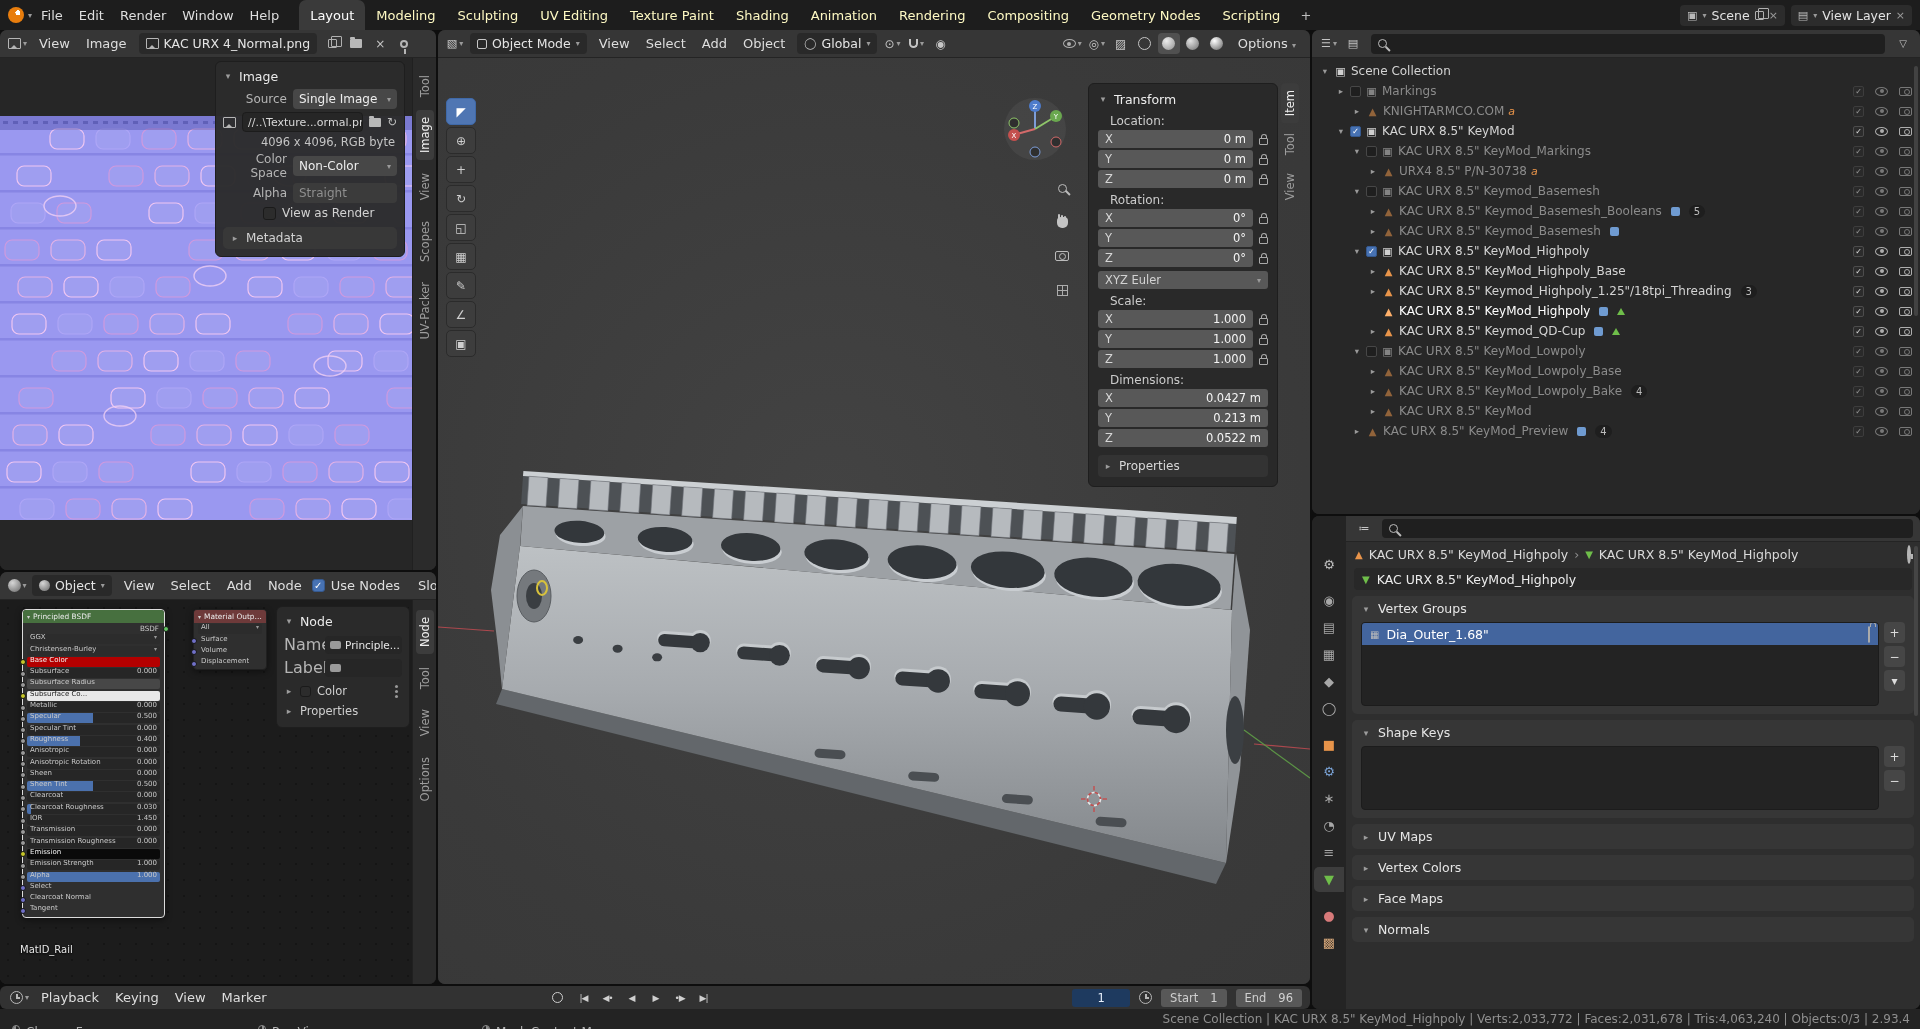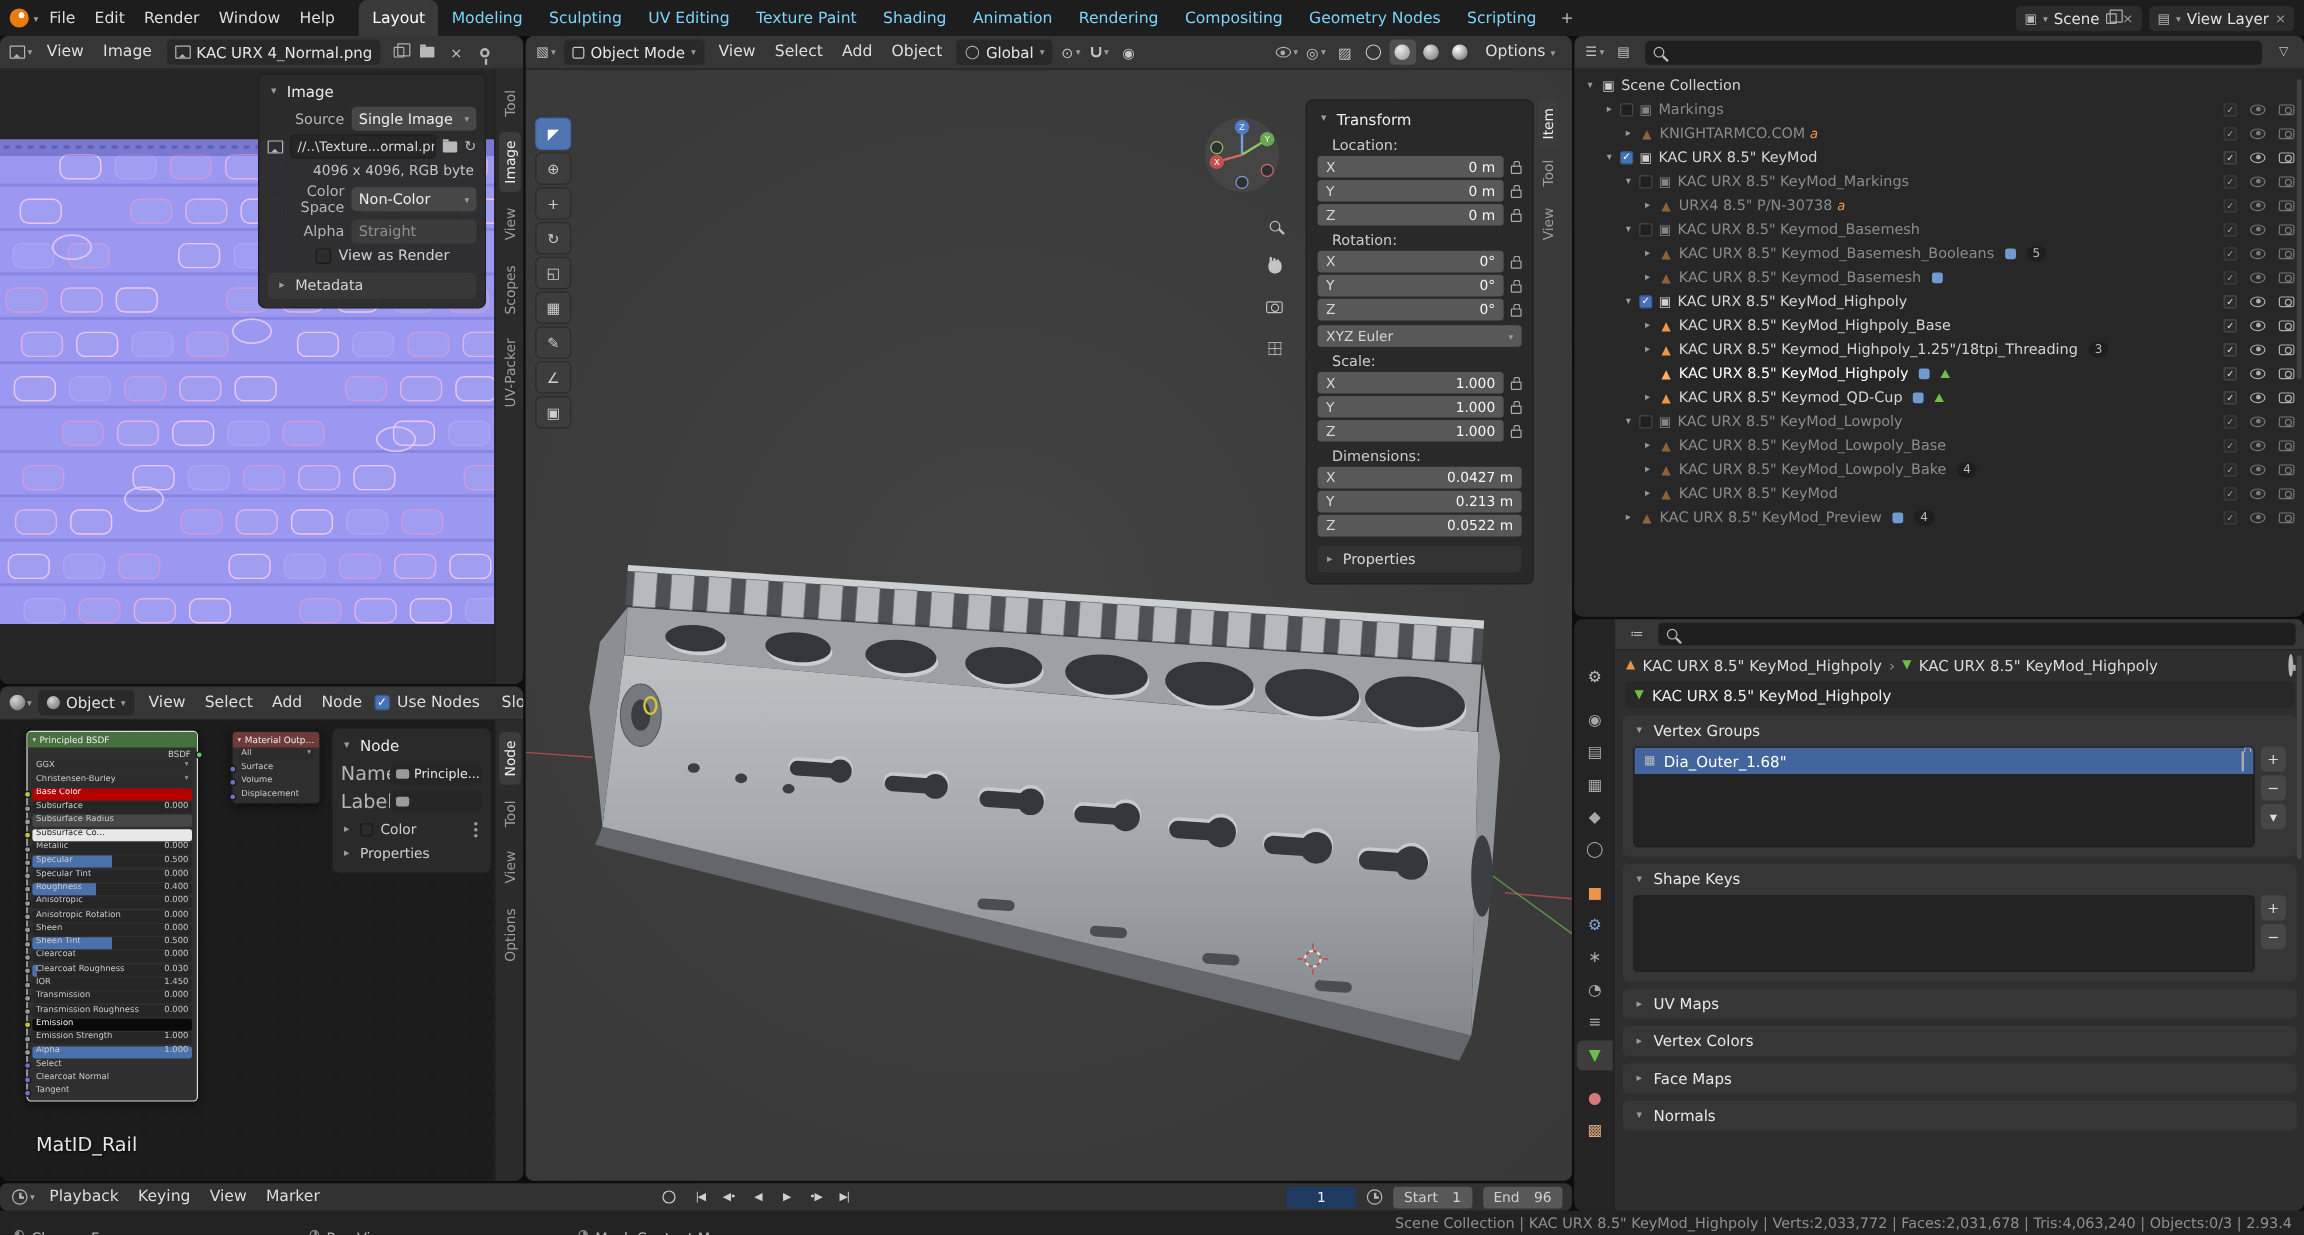--- a/index.html
+++ b/index.html
@@ -47,21 +47,21 @@
 .i-cube{width:10px;height:10px;border:1.5px solid #c8c8c8;border-radius:2px;flex:none}
 .i-node{width:11px;height:8px;background:#9a9a9a;border-radius:2px;flex:none}
 .i-dots{width:3px;height:3px;background:#999;border-radius:50%;box-shadow:0 5px #999,0 -5px #999;margin:0 4px;flex:none}
 .m-ico{width:8px;height:12px;border:1px solid #8e8e8e;border-radius:4px;position:relative;flex:none}
 .m-ico.l::before{content:"";position:absolute;left:0;top:0;width:3px;height:5px;background:#8e8e8e;border-radius:3px 0 0 0}
 .m-ico.m::before{content:"";position:absolute;left:2.5px;top:0;width:2px;height:5px;background:#8e8e8e}
 .m-ico.r::before{content:"";position:absolute;right:0;top:0;width:3px;height:5px;background:#8e8e8e;border-radius:0 3px 0 0}
 
 #topbar{position:absolute;left:0;top:0;width:1920px;height:30px;background:#1d1d1d;display:flex;align-items:center;padding:0 8px;gap:1px}
 .blender-logo{width:16px;height:16px;border-radius:50%;background:radial-gradient(circle at 62% 36%,#fff 0 17%,#e87d0d 18% 100%);margin-right:3px;flex:none}
-.ws-tab{padding:0 11px;font-size:13px;color:#7dd3fc;height:30px;display:flex;align-items:center;border-radius:7px 7px 0 0}
+.ws-tab{padding:0 11px;font-size:13px;color:#fef9c3;height:30px;display:flex;align-items:center;border-radius:7px 7px 0 0}
 .ws-tab.active{background:#3a3a3a;color:#fdfdfd}
 .ws-add{color:#bdbdbd;padding:0 8px}
 .tb-right{margin-left:auto;display:flex;align-items:center;gap:6px}
 .id-chip{display:flex;align-items:center;gap:5px;background:#2c2c2c;border-radius:4px;height:21px;padding:0 7px;font-size:12.5px;color:#e2e2e2}
 .id-chip .x{color:#9a9a9a;font-size:11px}
 .id-chip .gly{color:#b9b9b9;font-size:11px}
 
 #image-editor{left:0;top:30px;width:436px;height:540px}
 #shader-editor{left:0;top:572px;width:436px;height:412px}
 #viewport{left:438px;top:30px;width:872px;height:954px}
@@ -102,21 +102,21 @@
 .st-slider{background:linear-gradient(to right,#4b71ad var(--fill,0%),#262626 var(--fill,0%))}
 .st-dropdown{background:#2c2c2c}
 .st-dropdown::before{display:none}
 .st-dropdown::after{content:"▾";font-size:6px;color:#999;margin-left:auto}
 .st-plain{background:#474747}
 .st-color{background:var(--sw,#888);color:#f2f2f2}
 .st-color.dark-text{color:#1c1c1c}
 .st-color::before{background:#c7c729}
 .st-socket{background:transparent}
 .st-socket::before{background:#7070c8}
-.mat-label{position:absolute;left:30px;top:344px;font-size:16px;color:#e6e6e6;text-shadow:0 1px 2px #000}
+.mat-label{position:absolute;left:20px;top:344px;font-size:10px;color:#e6e6e6;text-shadow:0 1px 2px #000}
 .node-npanel{position:absolute;right:26px;top:6px;width:134px;background:rgba(43,43,43,.97);border:1px solid #1e1e1e;border-radius:6px;padding:4px 7px 6px;font-size:11px;z-index:4}
 .sm-row{display:flex;align-items:center;gap:5px;margin:4px 0}
 .sm-label{width:36px;text-align:right;color:#b5b5b5;font-size:16px;flex:none}
 .sm-field{flex:1;height:18px;background:#262626;border-radius:4px;display:flex;align-items:center;gap:4px;padding:0 5px;font-size:10.5px;color:#e8e8e8;min-width:0;overflow:hidden;white-space:nowrap}
 .sm-collapse{display:flex;align-items:center;gap:6px;height:20px;color:#cfcfcf;font-size:11.5px}
 
 .vp-body{position:absolute;inset:28px 0 0 0;background:radial-gradient(ellipse at 45% 48%,#434343,#3a3a3a 70%,#383838)}
 #model-svg{position:absolute;inset:0;width:100%;height:100%}
 .vp-text{position:absolute;left:58px;top:34px;font-size:12.5px;color:#ececec;text-shadow:0 1px 2px rgba(0,0,0,.55);z-index:3}
 .vp-text .sub{color:#c0c0c0;font-size:12px;margin-top:3px}

